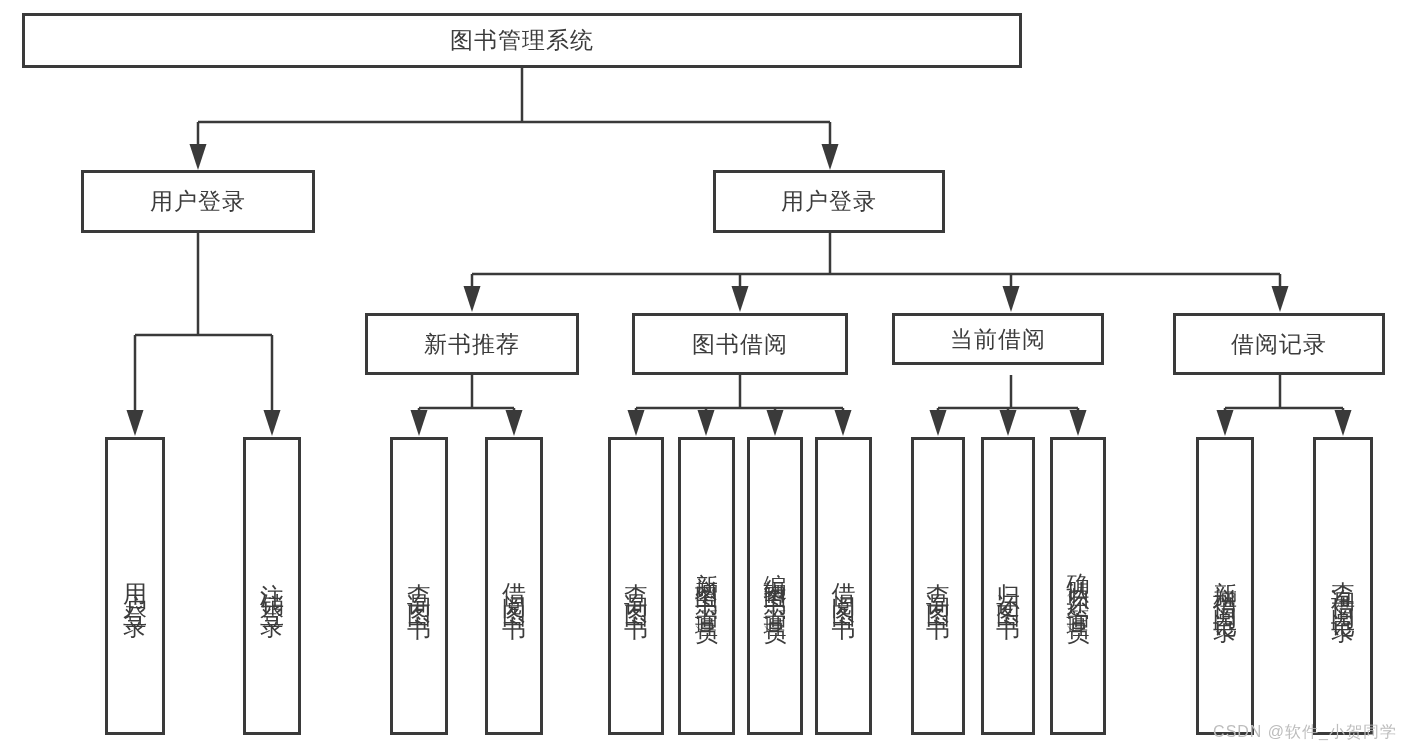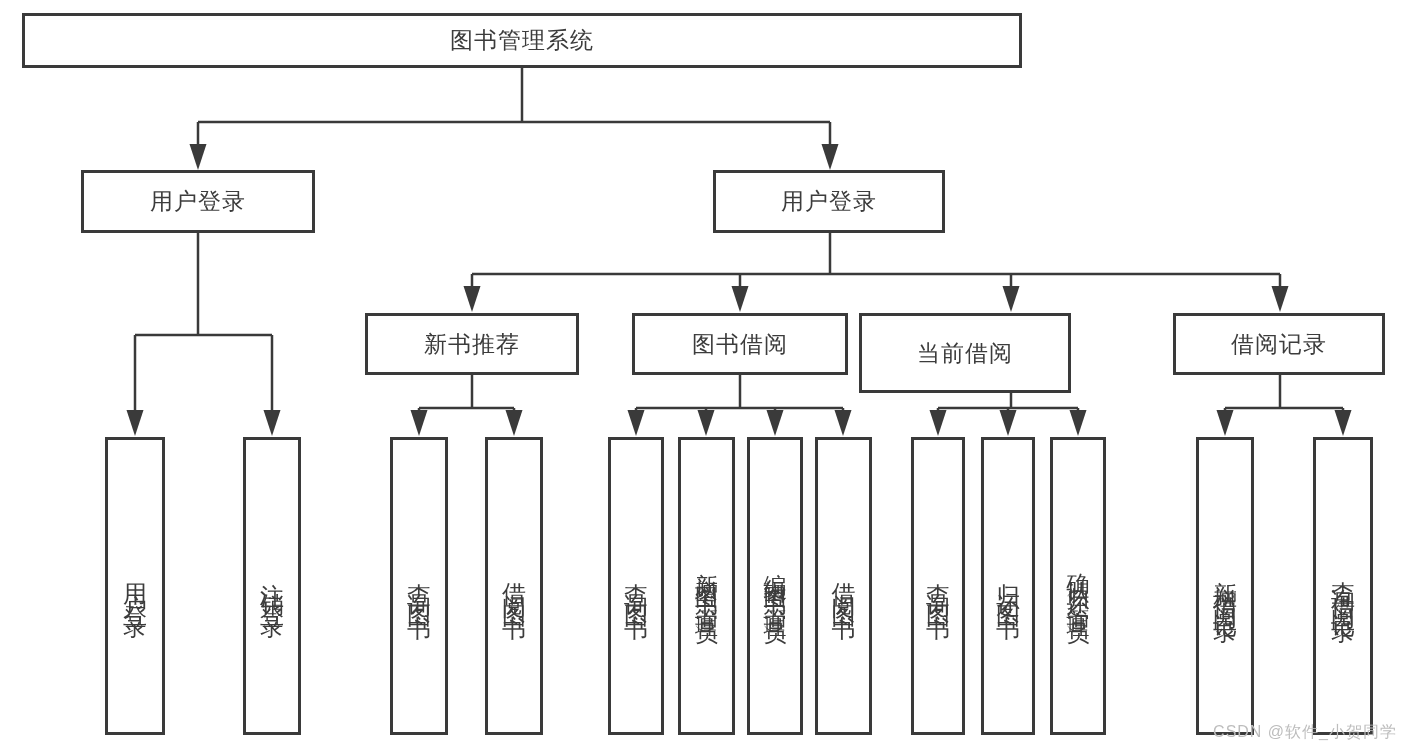--- a/index.html
+++ b/index.html
@@ -117,21 +117,21 @@
     </g>
   </svg>
 
   <div class="node hbox" style="left:22px;top:13px;width:1000px;height:55px">图书管理系统</div>
 
   <div class="node hbox" style="left:81px;top:170px;width:234px;height:63px">用户登录</div>
   <div class="node hbox" style="left:713px;top:170px;width:232px;height:63px">用户登录</div>
 
   <div class="node hbox" style="left:632px;top:313px;width:216px;height:62px">图书借阅</div>
   <div class="node hbox" style="left:365px;top:313px;width:214px;height:62px">新书推荐</div>
-  <div class="node hbox" style="left:859px;top:313px;width:212px;height:80px">当前借阅</div>
+  <div class="node hbox" style="left:892px;top:313px;width:212px;height:52px">当前借阅</div>
   <div class="node hbox" style="left:1173px;top:313px;width:212px;height:62px">借阅记录</div>
 
   <div class="node vbox" style="left:105px;top:437px;width:60px;height:298px">用户登录</div>
   <div class="node vbox" style="left:243px;top:437px;width:58px;height:298px">注销登录</div>
 
   <div class="node vbox" style="left:390px;top:437px;width:58px;height:298px">查询图书</div>
   <div class="node vbox" style="left:485px;top:437px;width:58px;height:298px">借阅图书</div>
 
   <div class="node vbox" style="left:608px;top:437px;width:56px;height:298px">查询图书</div>
   <div class="node vbox long" style="left:678px;top:437px;width:57px;height:298px">新增图书（管理员）</div>

